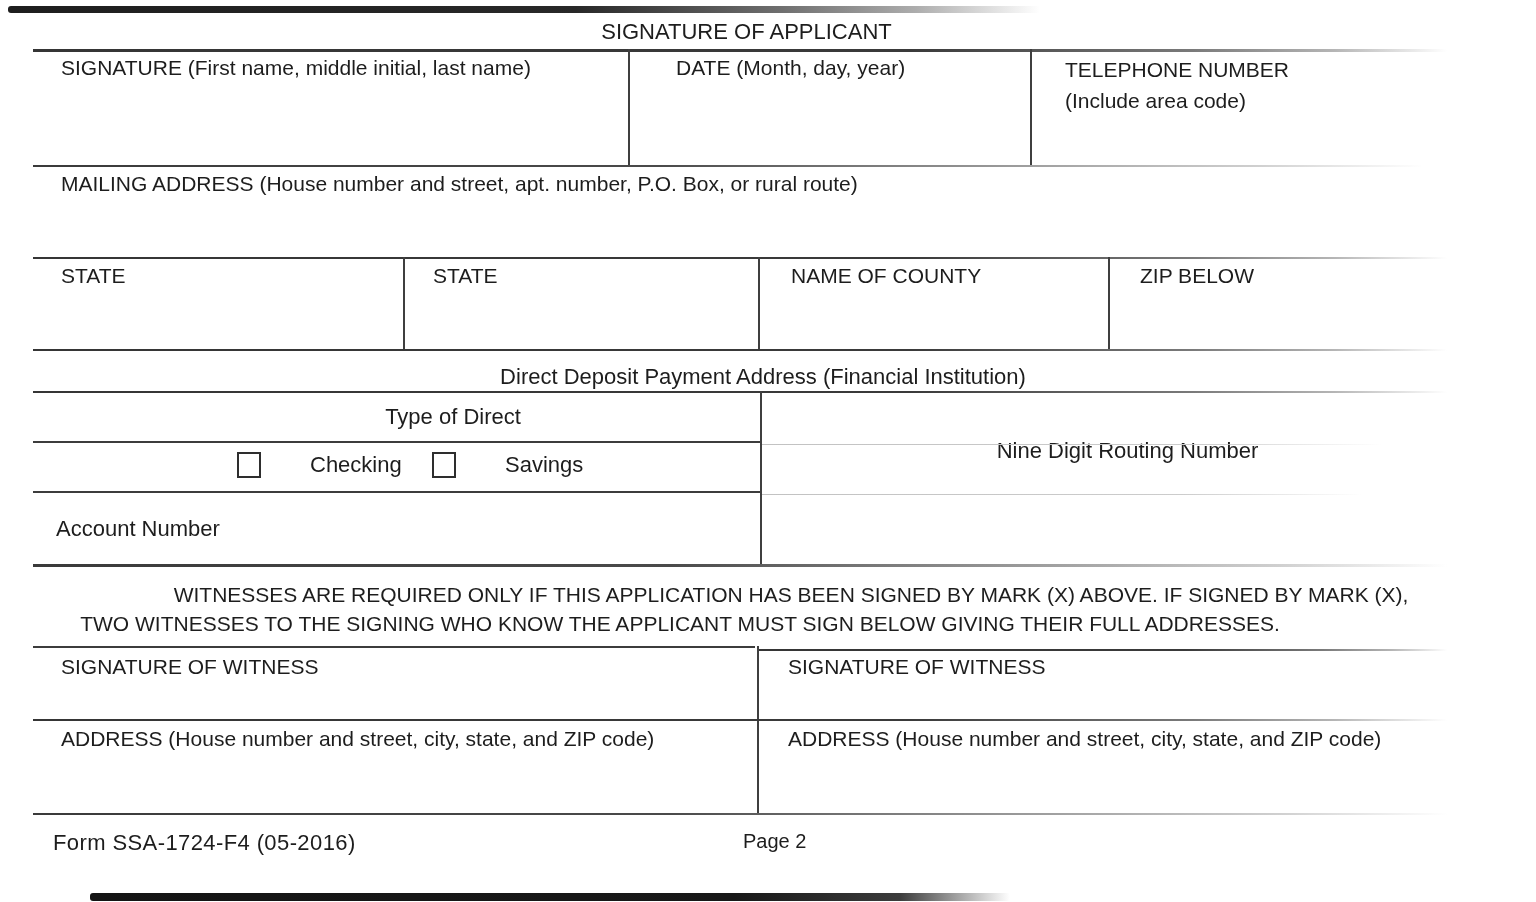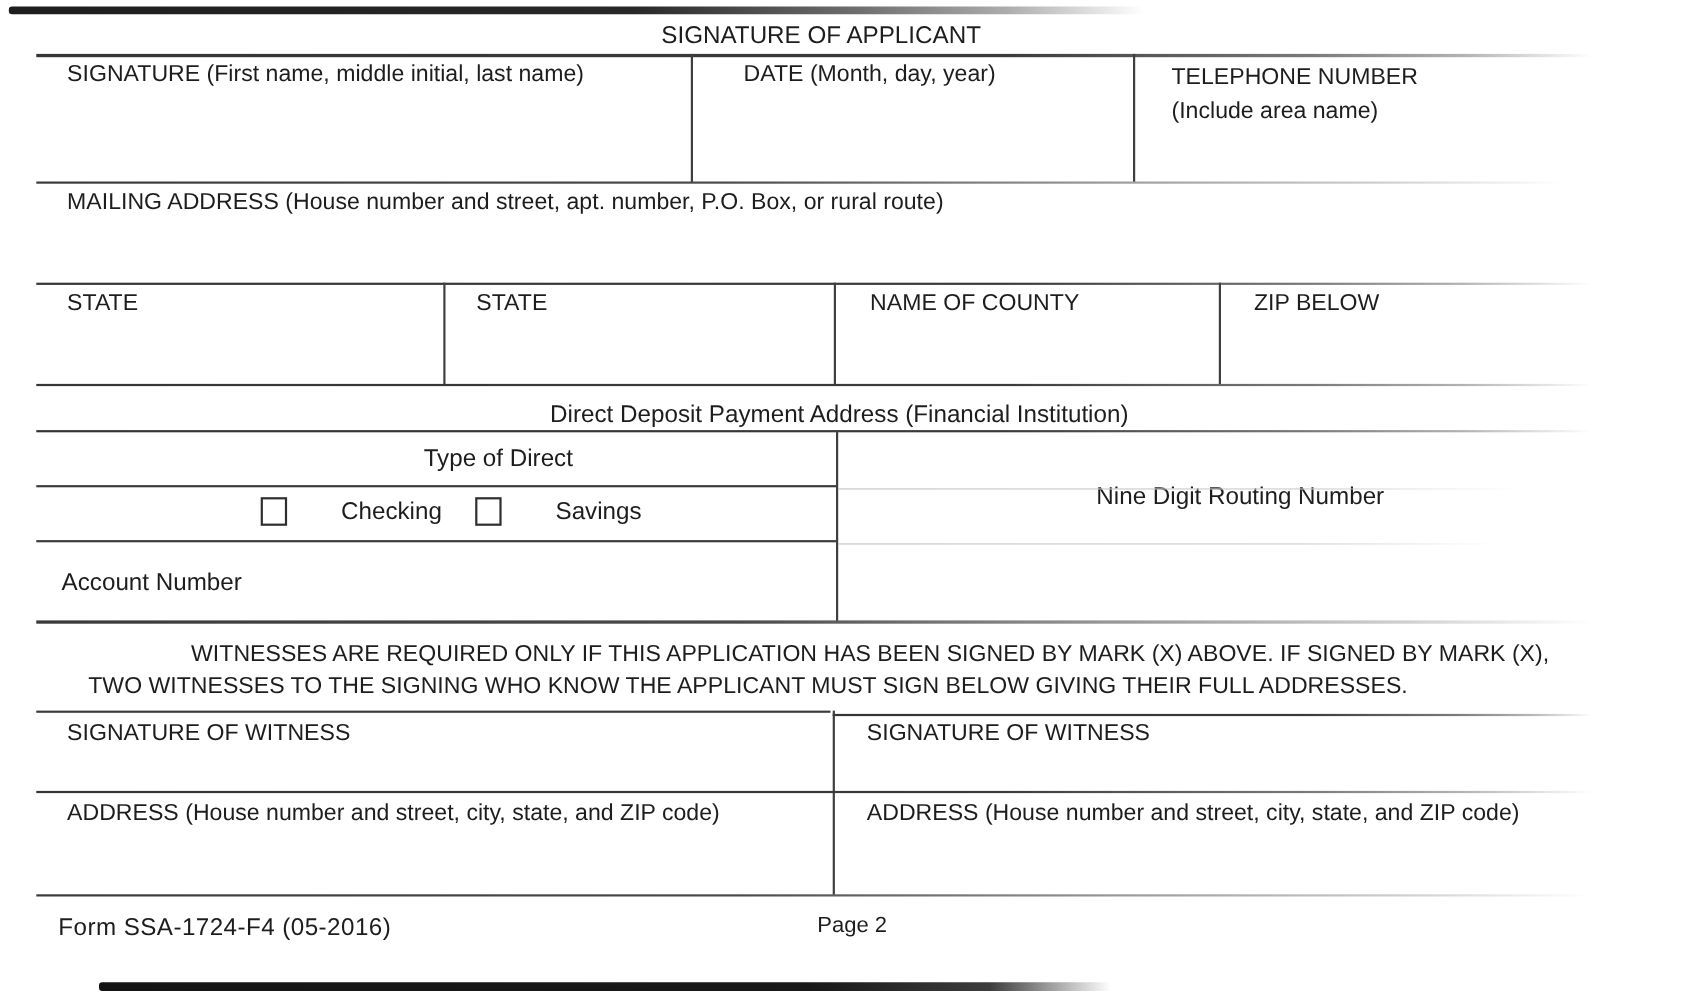--- a/index.html
+++ b/index.html
@@ -53,21 +53,21 @@
   <div class="vline" style="left:628px;top:49px;height:117px;"></div>
   <div class="vline" style="left:1030px;top:49px;height:117px;"></div>
 
   <div class="lbl" style="left:38px;top:56px;">SIGNATURE (First name, middle initial, last name)</div>
   <div class="field" style="left:35px;top:84px;width:590px;height:80px;"></div>
 
   <div class="lbl" style="left:634px;top:56px;margin-left:19px;">DATE (Month, day, year)</div>
   <div class="field" style="left:632px;top:84px;width:395px;height:80px;"></div>
 
   <div class="lbl" style="left:1042px;top:58px;">TELEPHONE NUMBER</div>
-  <div class="lbl" style="left:1042px;top:89px;">(Include area name)</div>
+  <div class="lbl" style="left:1042px;top:89px;">(Include area code)</div>
   <div class="field" style="left:1034px;top:118px;width:400px;height:46px;"></div>
 
   <div class="hline fade-strong" style="left:33px;top:165px;width:1390px;"></div>
 
   <div class="lbl" style="left:38px;top:172px;">MAILING ADDRESS (House number and street, apt. number, P.O. Box, or rural route)</div>
   <div class="field" style="left:35px;top:200px;width:1400px;height:55px;"></div>
 
   <div class="hline fade" style="left:33px;top:257px;width:1414px;"></div>
   <div class="vline" style="left:403px;top:257px;height:93px;"></div>
   <div class="vline" style="left:758px;top:257px;height:93px;"></div>

